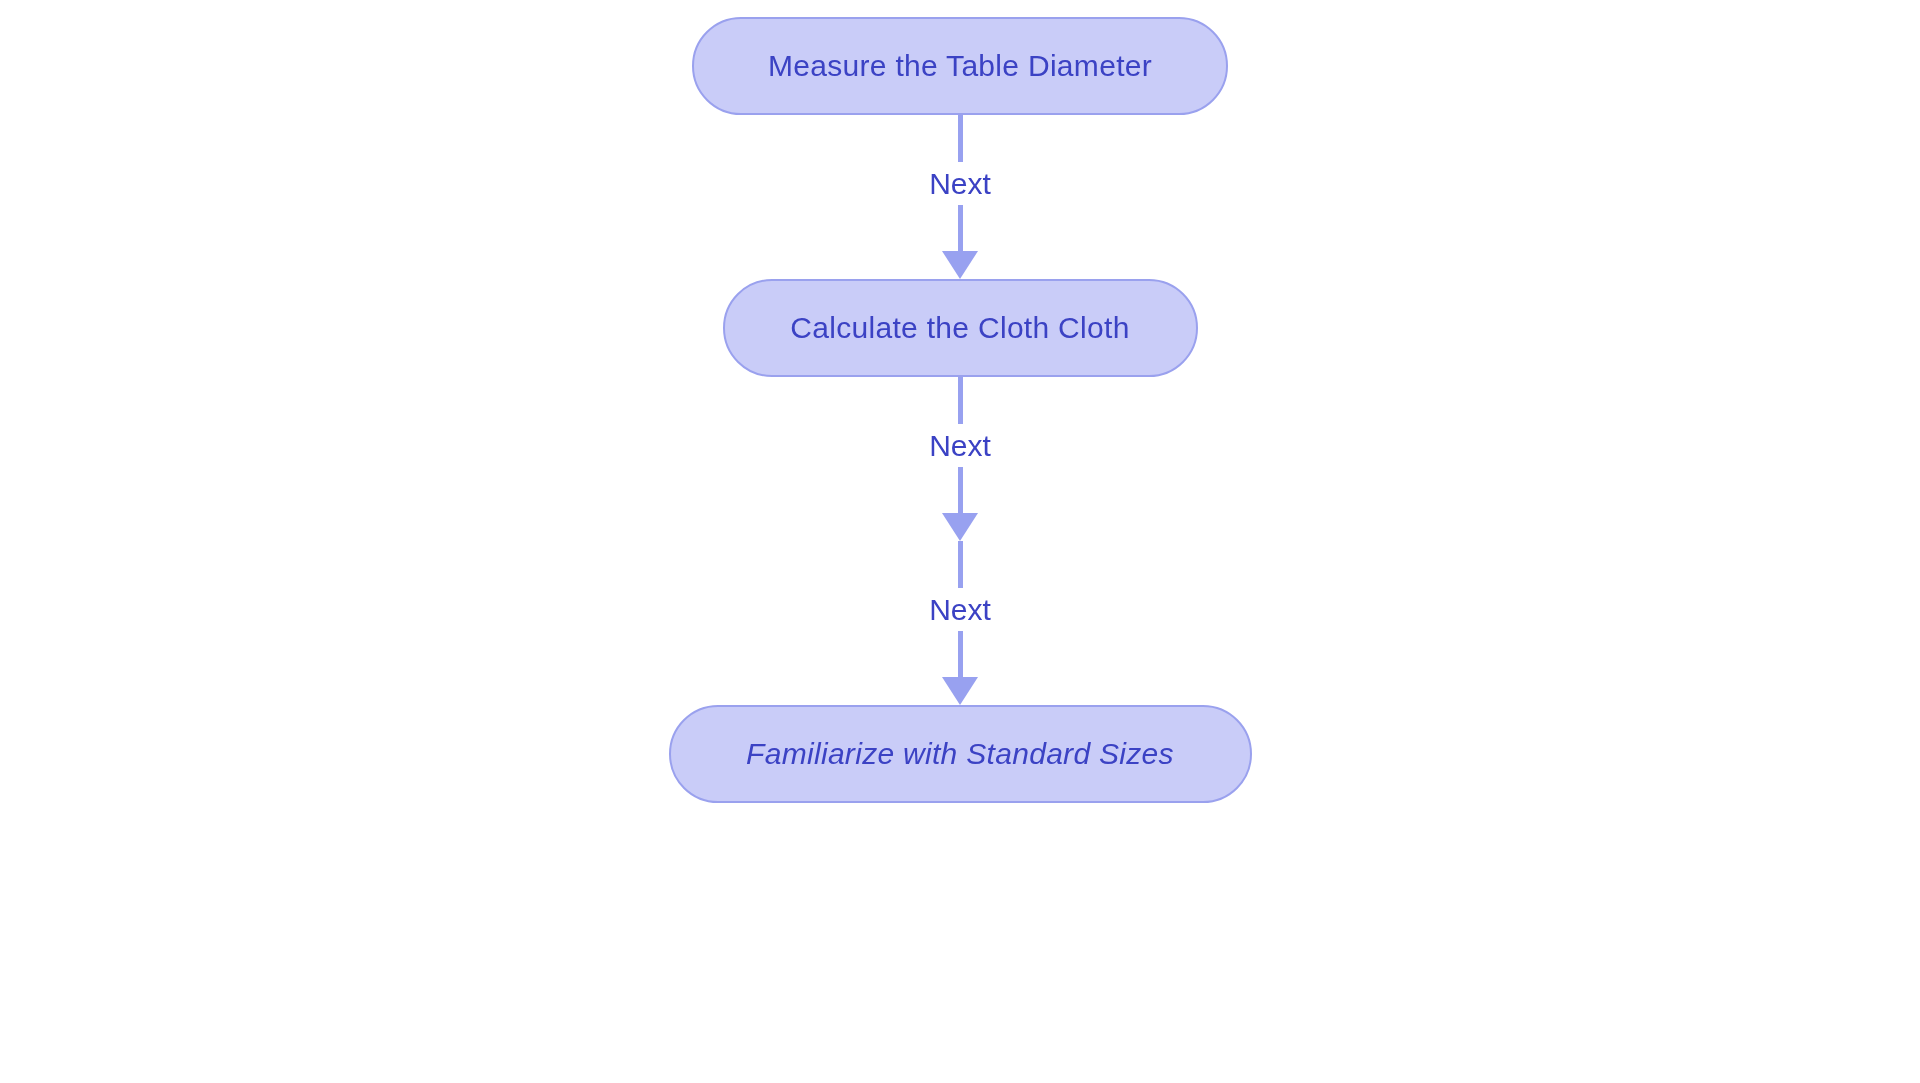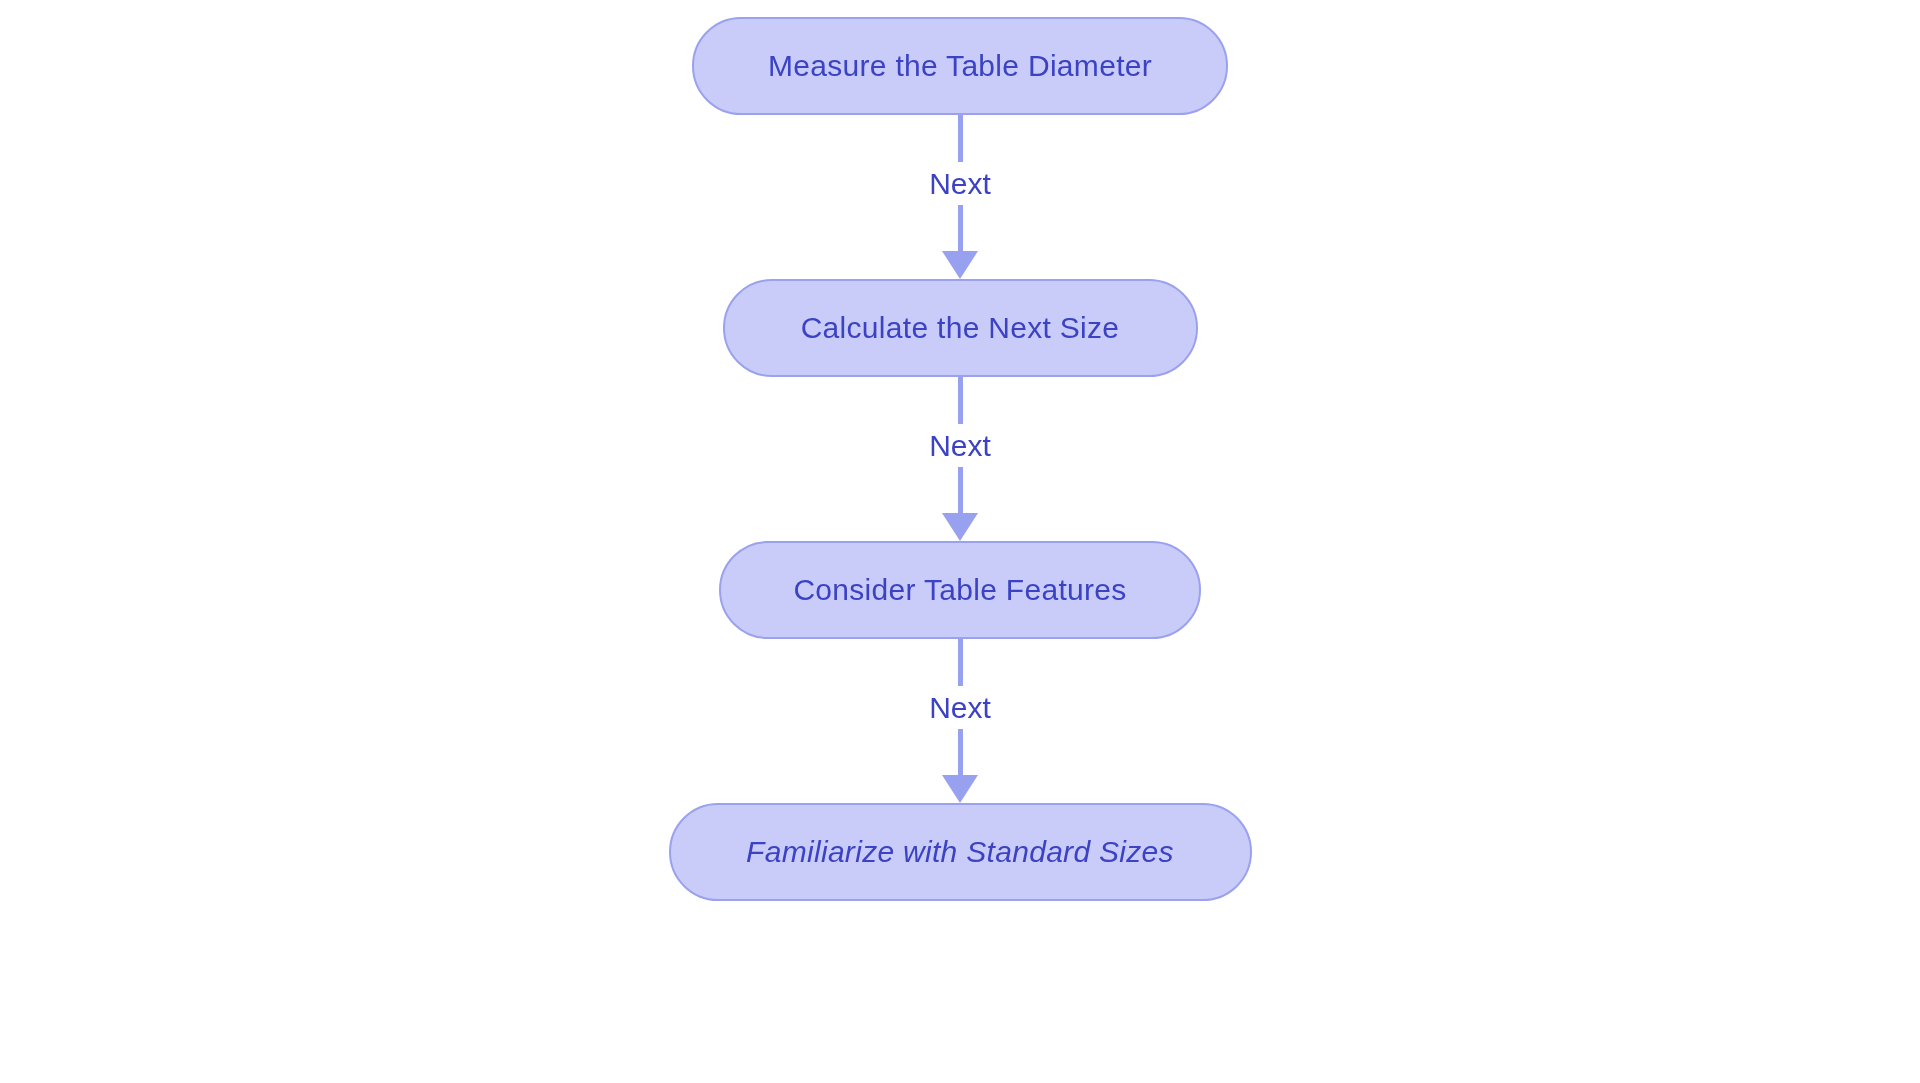--- a/index.html
+++ b/index.html
@@ -73,33 +73,30 @@
   </div>
 
   <div class="connector">
     <div class="line"></div>
     <span class="edge-label">Next</span>
     <div class="line"></div>
     <div class="arrowhead"></div>
   </div>
 
   <div class="node" style="width: 475px;">
-    <span class="node-label">Calculate the Next Size</span>
+    <span class="node-label">Calculate the Cloth Cloth</span>
   </div>
 
   <div class="connector">
     <div class="line"></div>
     <span class="edge-label">Next</span>
     <div class="line"></div>
     <div class="arrowhead"></div>
   </div>
 
-  <div class="node" style="width: 482px;">
-    <span class="node-label">Consider Table Features</span>
-  </div>
 
   <div class="connector">
     <div class="line"></div>
     <span class="edge-label">Next</span>
     <div class="line"></div>
     <div class="arrowhead"></div>
   </div>
 
   <div class="node" style="width: 583px; font-style: italic;">
     <span class="node-label">Familiarize with Standard Sizes</span>

